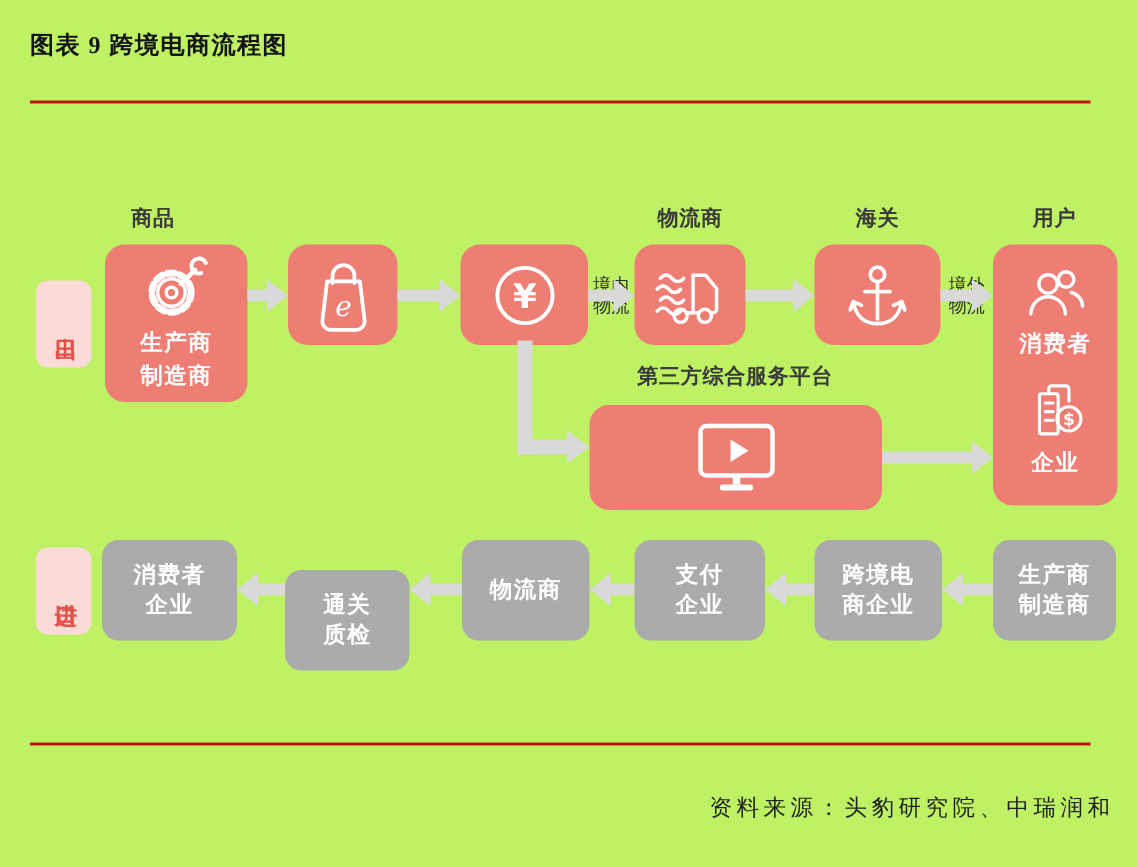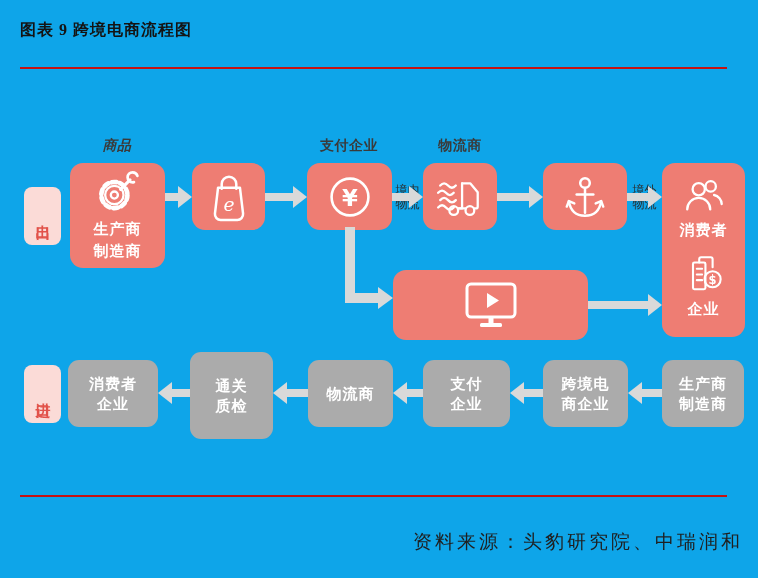--- a/index.html
+++ b/index.html
@@ -1,17 +1,17 @@
 <!DOCTYPE html>
 <html><head>
 <meta charset="utf-8">
 <style>
   html,body{margin:0;padding:0;background:#fff;}
   .page{
-    position:relative;width:758px;height:578px;background:#0ea5e9;overflow:hidden;
+    position:relative;width:758px;height:578px;background:#bef264;overflow:hidden;
     font-family:"Liberation Sans",sans-serif;
     --accent:#ee7d73;--tag_bg:#fbdbd7;--tag_text:#e2524a;--gray:#ababab;
     --arrow:#d9d9d9;--rule:#c41212;--label:#3a3a3a;
   }
   .abs{position:absolute;}
   .fig-title{
     left:20px;top:20px;font-family:"Liberation Serif",serif;
     font-size:16px;font-weight:bold;color:#141414;letter-spacing:1px;
   }
   .rule{height:2px;background:var(--rule);}
@@ -44,35 +44,36 @@
   .arrow .head{position:absolute;top:0;width:0;height:0;border-top:11px solid transparent;border-bottom:11px solid transparent;}
   .arrow-r .head{right:0;border-left:14px solid var(--arrow);}
   .arrow-l .head{left:0;border-right:14px solid var(--arrow);}
   .mini-label{
     width:35px;text-align:center;font-size:12px;line-height:1.2;color:#2b2b2b;font-weight:500;margin-top:28px;
   }
   .mini-label span{display:block;}
   .conn{background:var(--arrow);}
   .conn-head{width:0;height:0;border-top:11px solid transparent;border-bottom:11px solid transparent;border-left:15px solid var(--arrow);}
   .source{
-    font-family:"Liberation Serif",serif;font-size:19px;color:#1f1f1f;letter-spacing:3px;text-align:center;
+    font-family:"Liberation Serif",serif;font-size:15px;color:#1f1f1f;letter-spacing:3px;text-align:center;
   }
   .icon{display:block;}
 </style>
 </head>
 <body>
 
 <div class="page" style="--accent: #ee7d73; --tag_bg: #fbdbd7; --tag_text: #e2524a; --gray: #ababab; --arrow: #d9d9d9; --rule: #c41212; --label: #3a3a3a;">
 
   <div class="abs fig-title">图表 9 跨境电商流程图</div>
   <div class="abs rule" style="left:20px;top:67px;width:707px;"></div>
 
-  <div class="abs col-label" style="left:67px;top:137px;font-style:italic;">商品</div>
-  <div class="abs col-label" style="left:299px;top:137px;">支付企业</div>
+  <div class="abs col-label" style="left:52px;top:137px;">商品</div>
   <div class="abs col-label" style="left:410px;top:137px;">物流商</div>
+  <div class="abs col-label" style="left:535px;top:137px;">海关</div>
+  <div class="abs col-label" style="left:653px;top:137px;">用户</div>
 
   <div class="abs tag" style="left:24px;top:187px;">出口</div>
 
   <div class="abs rbox" style="left:70px;top:163px;width:95px;height:105px;">
     <svg class="icon" width="48" height="48" viewBox="0 0 46 46" fill="none" stroke="#fff" stroke-width="2.2" stroke-linecap="round" stroke-linejoin="round">
       <circle cx="19.5" cy="24" r="12.5" stroke-width="4.5" stroke-dasharray="4.6 3.4"></circle>
       <circle cx="19.5" cy="24" r="8.8"></circle>
       <circle cx="19.5" cy="24" r="3.4"></circle>
       <line x1="25.5" y1="18.5" x2="34.5" y2="9.5" stroke-width="3"></line>
       <circle cx="37" cy="7" r="4.8" stroke-width="2.6" stroke-dasharray="22 8" stroke-dashoffset="-6"></circle>
@@ -171,20 +172,21 @@
       <circle cx="33" cy="29.5" r="8.4"></circle>
       <text x="33" y="34" font-size="12" font-weight="bold" font-family="DejaVu Sans, sans-serif" fill="#fff" stroke="none" text-anchor="middle">$</text>
     </svg>
     <div class="boxtext" style="margin-top:3px;">企业</div>
   </div>
 
   <div class="abs conn" style="left:345px;top:227px;width:10px;height:76px;"></div>
   <div class="abs conn" style="left:345px;top:293px;width:33px;height:10px;"></div>
   <div class="abs conn-head" style="left:378px;top:287px;"></div>
 
+  <div class="abs col-label" style="left:388px;top:242px;width:204px;">第三方综合服务平台</div>
   <div class="abs rbox" style="left:393px;top:270px;width:195px;height:70px;">
     <svg class="icon" width="60" height="50" viewBox="0 0 60 50" fill="none" stroke="#fff" stroke-width="3" stroke-linecap="round" stroke-linejoin="round">
       <rect x="6" y="4" width="48" height="33" rx="4"></rect>
       <path d="M26 13 l12 7.5 -12 7.5 z" fill="#fff" stroke="none"></path>
       <rect x="27.5" y="37" width="5" height="6" fill="#fff" stroke="none"></rect>
       <rect x="19" y="43" width="22" height="4" rx="1.5" fill="#fff" stroke="none"></rect>
     </svg>
   </div>
 
   <div class="abs arrow arrow-r" style="left:588px;top:294px;width:74px;">
@@ -196,21 +198,21 @@
 
   <div class="abs gbox" style="left:68px;top:360px;width:90px;height:67px;">
     <span>消费者</span>
       <span>企业</span>
   </div>
   <div class="abs arrow arrow-l" style="left:158px;top:382px;width:32px;">
       <div class="shaft"></div>
       <div class="head"></div>
     </div>
 
-  <div class="abs gbox" style="left:190px;top:352px;width:83px;height:87px;">
+  <div class="abs gbox" style="left:190px;top:380px;width:83px;height:67px;">
     <span>通关</span>
       <span>质检</span>
   </div>
   <div class="abs arrow arrow-l" style="left:273px;top:382px;width:35px;">
       <div class="shaft"></div>
       <div class="head"></div>
     </div>
 
   <div class="abs gbox" style="left:308px;top:360px;width:85px;height:67px;">
     <span>物流商</span>

